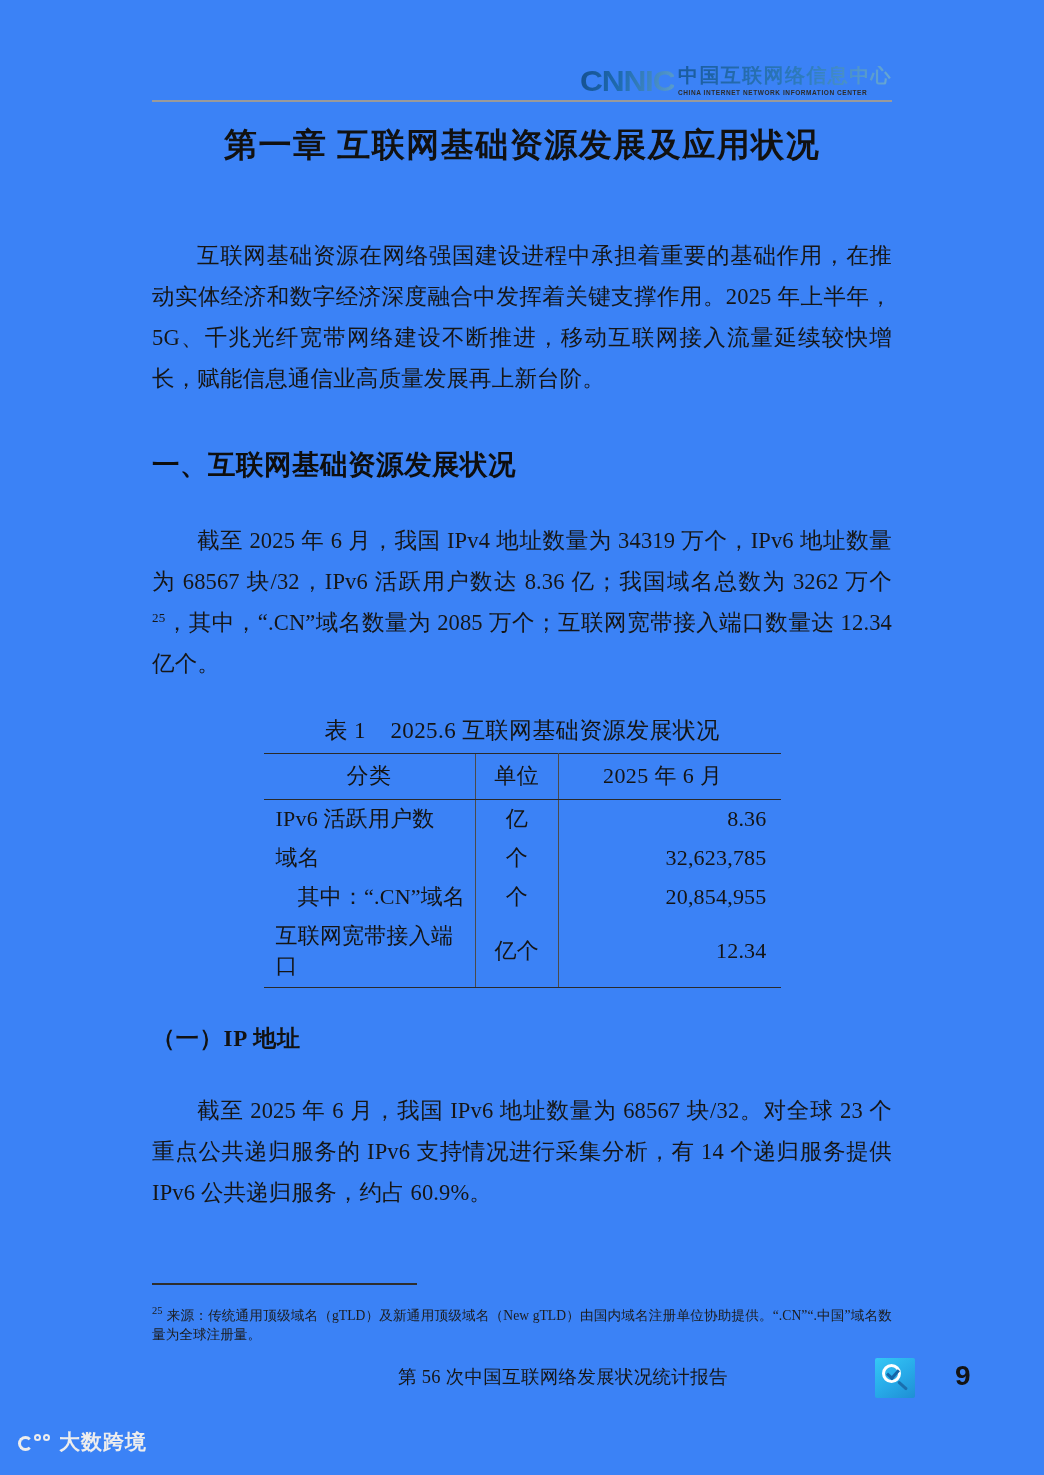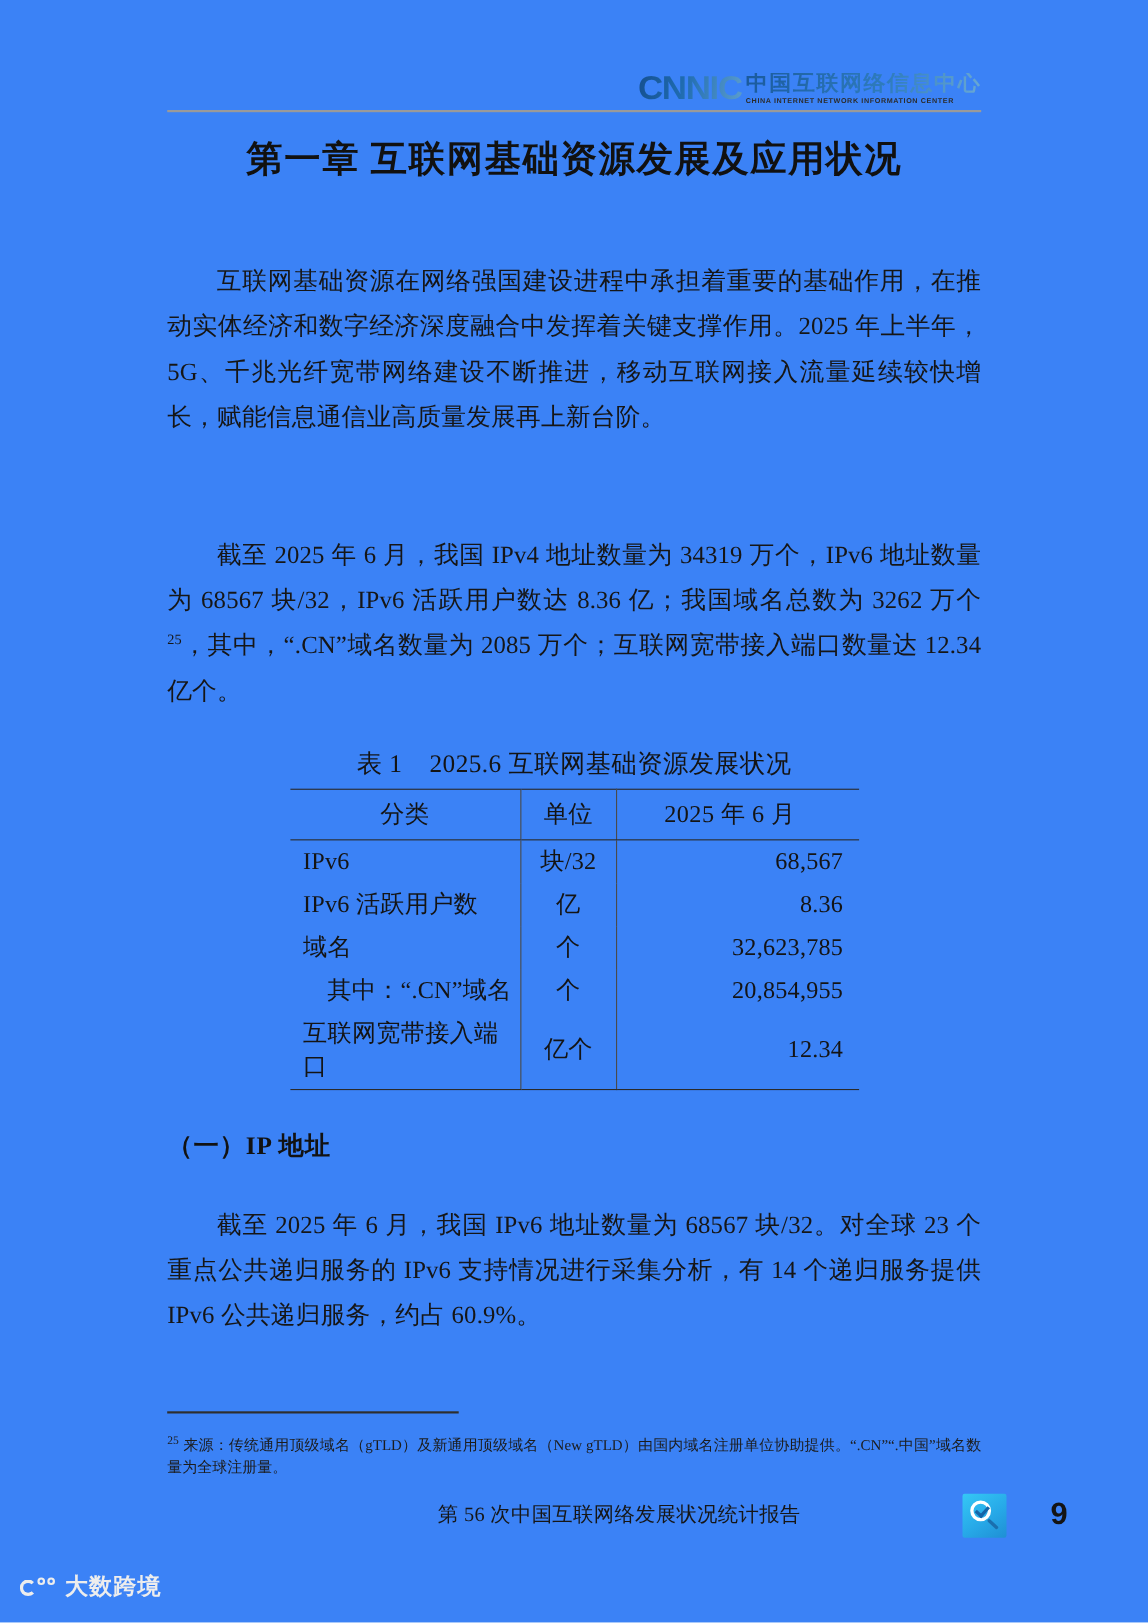--- a/index.html
+++ b/index.html
@@ -51,21 +51,21 @@
     transform-origin: left bottom;
     padding-bottom: 1px;
   }
   .cnnic-cn-wrap {
     display: flex;
     flex-direction: column;
     justify-content: flex-end;
     padding-bottom: 1px;
   }
   .cnnic-cn {
-    font-family: Liberation Sans, sans-serif;
+    font-family: Liberation Mono, monospace;
     font-weight: 700;
     font-size: 20px;
     line-height: 1.05;
     letter-spacing: 1.4px;
     background: linear-gradient(100deg,#1a5a9c 0%, #2f7cbd 60%, #6aa9d4 100%);
     -webkit-background-clip: text;
     background-clip: text;
     color: transparent;
   }
   .cnnic-en {
@@ -343,43 +343,39 @@
   <div class="content">
 
     <h1 class="doc-title">第一章 互联网基础资源发展及应用状况</h1>
 
     <div class="gap-after-title"></div>
 
     <p class="para">互联网基础资源在网络强国建设进程中承担着重要的基础作用，在推动实体经济和数字经济深度融合中发挥着关键支撑作用。2025 年上半年，5G、千兆光纤宽带网络建设不断推进，移动互联网接入流量延续较快增长，赋能信息通信业高质量发展再上新台阶。</p>
 
     <div class="gap-p-to-h1"></div>
 
+    <h2 class="sec-h1">一、互联网基础资源发展状况</h2>
 
     <div class="gap-h1-to-p"></div>
 
     <p class="para"><span>截至 2025 年 6 月，我国 IPv4 地址数量为 34319 万个，IPv6 地址数量为 68567 块/32，IPv6 活跃用户数达 8.36 亿；我国域名总数为 3262 万个</span><sup class="fn">25</sup><span>，其中，“.CN”域名数量为 2085 万个；互联网宽带接入端口数量达 12.34 亿个。</span></p>
 
     <div class="gap-p-to-table"></div>
 
     <div class="table-block">
       <div class="table-caption">表 1    2025.6 互联网基础资源发展状况</div>
       <table class="res-table">
         <thead>
           <tr>
             <th class="col-cat">分类</th>
             <th class="col-unit">单位</th>
             <th class="col-val">2025 年 6 月</th>
           </tr>
         </thead>
         <tbody>
-          <tr>
-            <td class="col-cat">IPv6</td>
-            <td class="col-unit">块/32</td>
-            <td class="col-val">68,567</td>
-          </tr>
           <tr>
             <td class="col-cat">IPv6 活跃用户数</td>
             <td class="col-unit">亿</td>
             <td class="col-val">8.36</td>
           </tr>
           <tr>
             <td class="col-cat">域名</td>
             <td class="col-unit">个</td>
             <td class="col-val">32,623,785</td>
           </tr>

